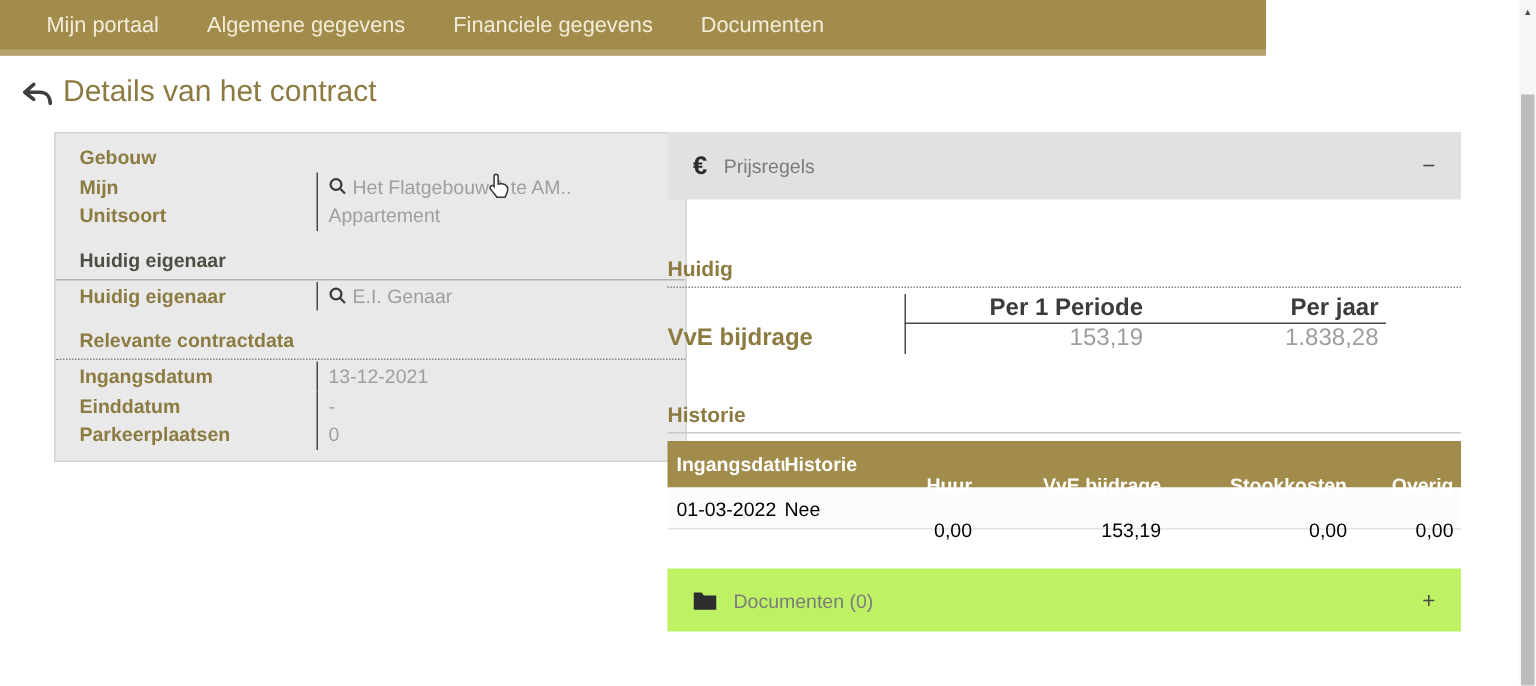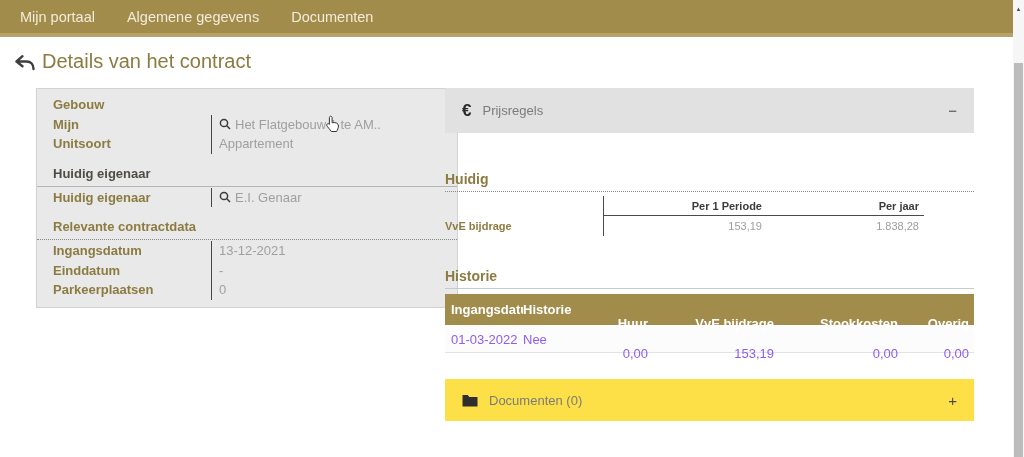--- a/index.html
+++ b/index.html
@@ -8,25 +8,25 @@
     position: relative;
     font-family: "Liberation Sans", sans-serif;
     background: #ffffff;
     overflow: hidden;
     color: #3d3d3d;
   }
 
   
   .topnav {
     position: absolute; left:0; top:0;
-    width: 1013px; height: 37px;
+    width: 844px; height: 37px;
     background: #a28c4c;
     border-bottom: 4px solid #b7a26a;
     display: flex; align-items: center;
-    gap: 32px; padding-left: 20px;
+    gap: 32px; padding-left: 31px;
   }
   .topnav .nav-item {
     color: #f3ecd9; font-size: 14.5px; cursor: pointer; white-space: nowrap;
   }
 
   
   .back-btn { position: absolute; left: 13px; top: 53px; width: 24px; height: 19px; cursor: pointer; }
   .page-title {
     position: absolute; left: 42px; top: 50px;
     font-size: 20px; color: #8c7b41;
@@ -57,58 +57,58 @@
   .sec-rule.dotted { border-top: 1px dotted #868686; }
   .mag { flex: none; display: inline-flex; }
 
   
   .bar {
     position: absolute; left: 445px; width: 529px; height: 45px;
     background: #e1e1e1; display: flex; align-items: center;
     padding: 0 17px; cursor: pointer;
   }
   .bar.prijsregels { top: 88px; }
-  .bar.documenten { top: 379px; height: 42px; background: #fde047; align-items: center; }
+  .bar.documenten { top: 379px; height: 42px; background: #bef264; align-items: center; }
   .euro-glyph { font-size: 17px; font-weight: 700; color: #2b2b2b; margin-right: 11px; }
   .bar-label { color: #7b7b7b; font-size: 13px; flex: 1; }
   .bar-action { color: #4a4a4a; font-size: 15px; }
   .folder { margin-right: 11px; display: inline-flex; }
 
   .sub-head {
     position: absolute; left: 445px; width: 529px;
     font-size: 14px; font-weight: 700; color: #8c7b41;
     padding-bottom: 4px;
   }
   .sub-head.huidig { top: 171px; border-bottom: 1px dotted #8a8a8a; }
   .sub-head.historie { top: 268px; border-bottom: 1px solid #c9c9c9; }
 
   
   .huidig-table {
     position: absolute; left: 445px; top: 196px;
     display: grid; grid-template-columns: 158px 167px 154px;
-    grid-auto-rows: 20px; font-size: 11px; align-items: center;
+    grid-auto-rows: 20px; font-size: 16px; align-items: center;
   }
   .ht-cell { height: 100%; display: flex; align-items: center; }
   .ht-right { justify-content: flex-end; }
   .ht-h { font-weight: 700; color: #3c3c3c; }
   .ht-b-left { border-left: 1px solid #4a4a4a; }
   .ht-b-bottom { border-bottom: 1px solid #4a4a4a; }
   .ht-pad8 { padding-right: 8px; }
   .ht-pad5 { padding-right: 5px; }
   .ht-label { font-weight: 700; color: #8c7b41; }
   .ht-val { color: #9e9e9e; }
 
   
   .hist-table { position: absolute; left: 445px; top: 294px; width: 529px; font-size: 13px; }
   .hist-row {
     display: grid; grid-template-columns: 78px 87px 46px 126px 124px 1fr;
     align-items: center;
   }
   .hist-row.head { background: #a28c4c; color: #ffffff; font-weight: 700; height: 31px; }
-  .hist-row.data { background: #fcfcfc; color: #8b5cf6; height: 28px; border-bottom: 1px solid #e3e3e3; }
+  .hist-row.data { background: #fcfcfc; color: #000000; height: 28px; border-bottom: 1px solid #e3e3e3; }
   .hc { overflow: hidden; white-space: nowrap; }
   .hc.c1 { padding-left: 6px; }
   .hc.num { text-align: right; padding-right: 8px; margin-top: 28px; }
   .hc.last { padding-right: 5px; }
 
   
   .scrollbar {
     position: absolute; left: 1013px; top: 0; width: 11px; height: 457px;
     background: #f6f6f6;
   }
@@ -123,20 +123,21 @@
 
   
   .cursor-hand { position: absolute; left: 326px; top: 115px; pointer-events: none; }
 </style>
 </head>
 <body>
 
 <div class="topnav">
   <span class="nav-item">Mijn portaal</span>
   <span class="nav-item">Algemene gegevens</span>
+  <span class="nav-item">Financiele gegevens</span>
   <span class="nav-item">Documenten</span>
 </div>
 
 <span class="back-btn">
   <svg width="24" height="19" viewBox="0 0 24 19">
     <path d="M3.5 8.5 L9.5 3.2 M3.5 8.5 L9.5 13.2 M3.5 8.5 H13.5 C18 8.5 20.5 11.5 20.5 16" fill="none" stroke="#3f3f3f" stroke-width="2.4" stroke-linecap="round" stroke-linejoin="round"></path>
   </svg>
 </span>
 <div class="page-title">Details van het contract</div>
 

